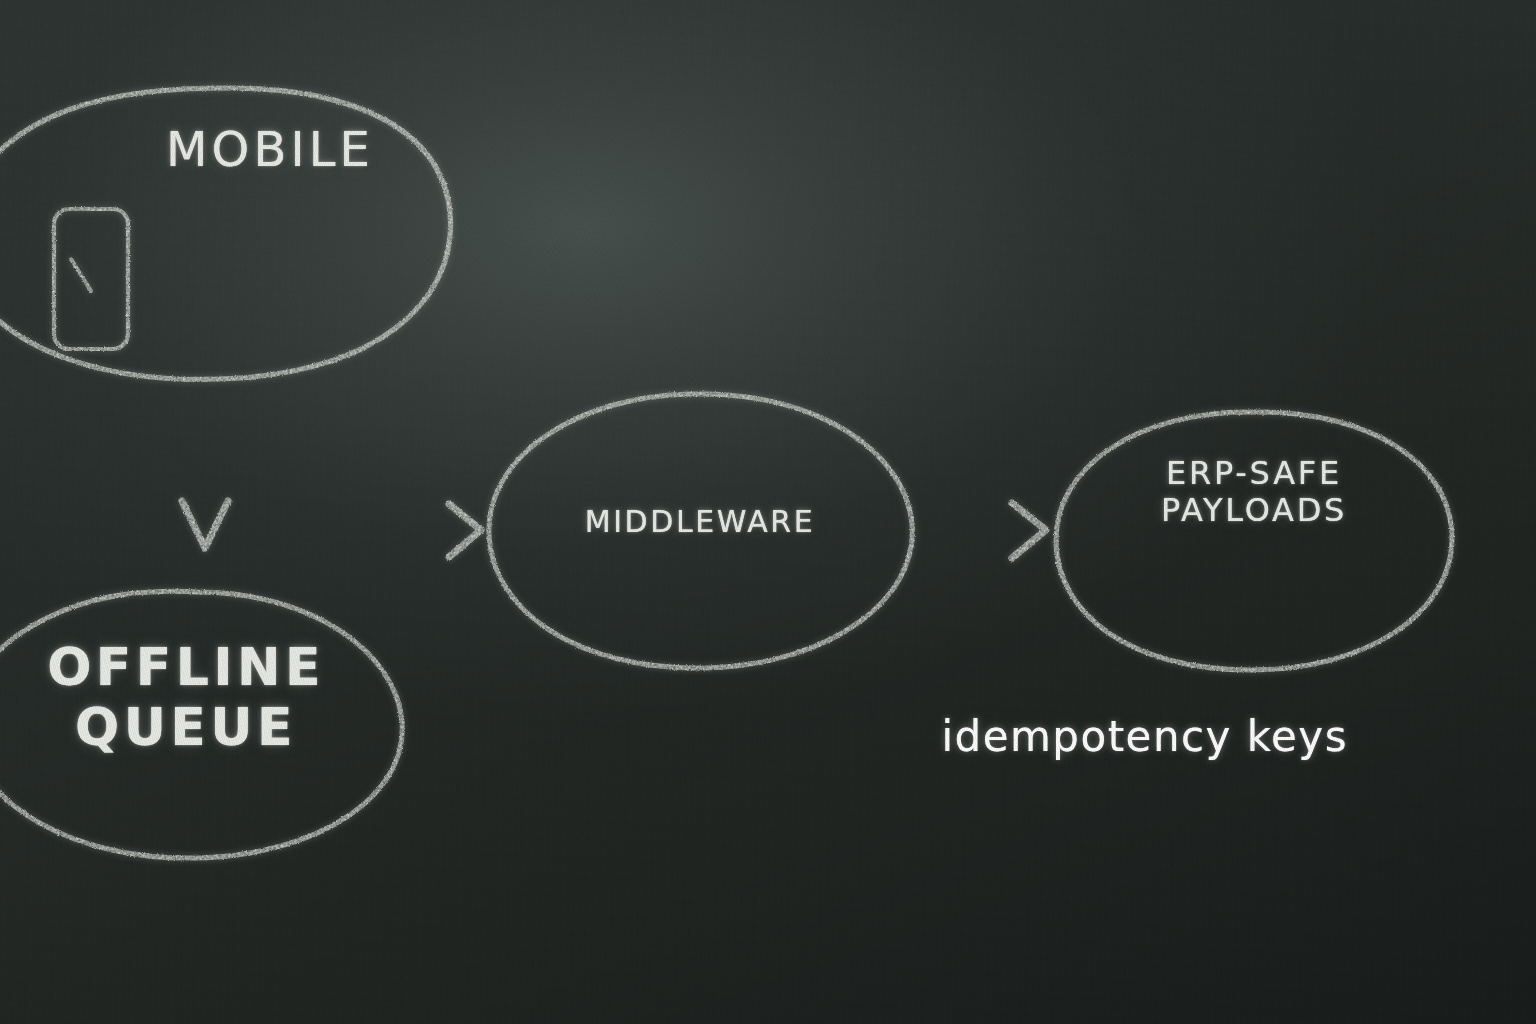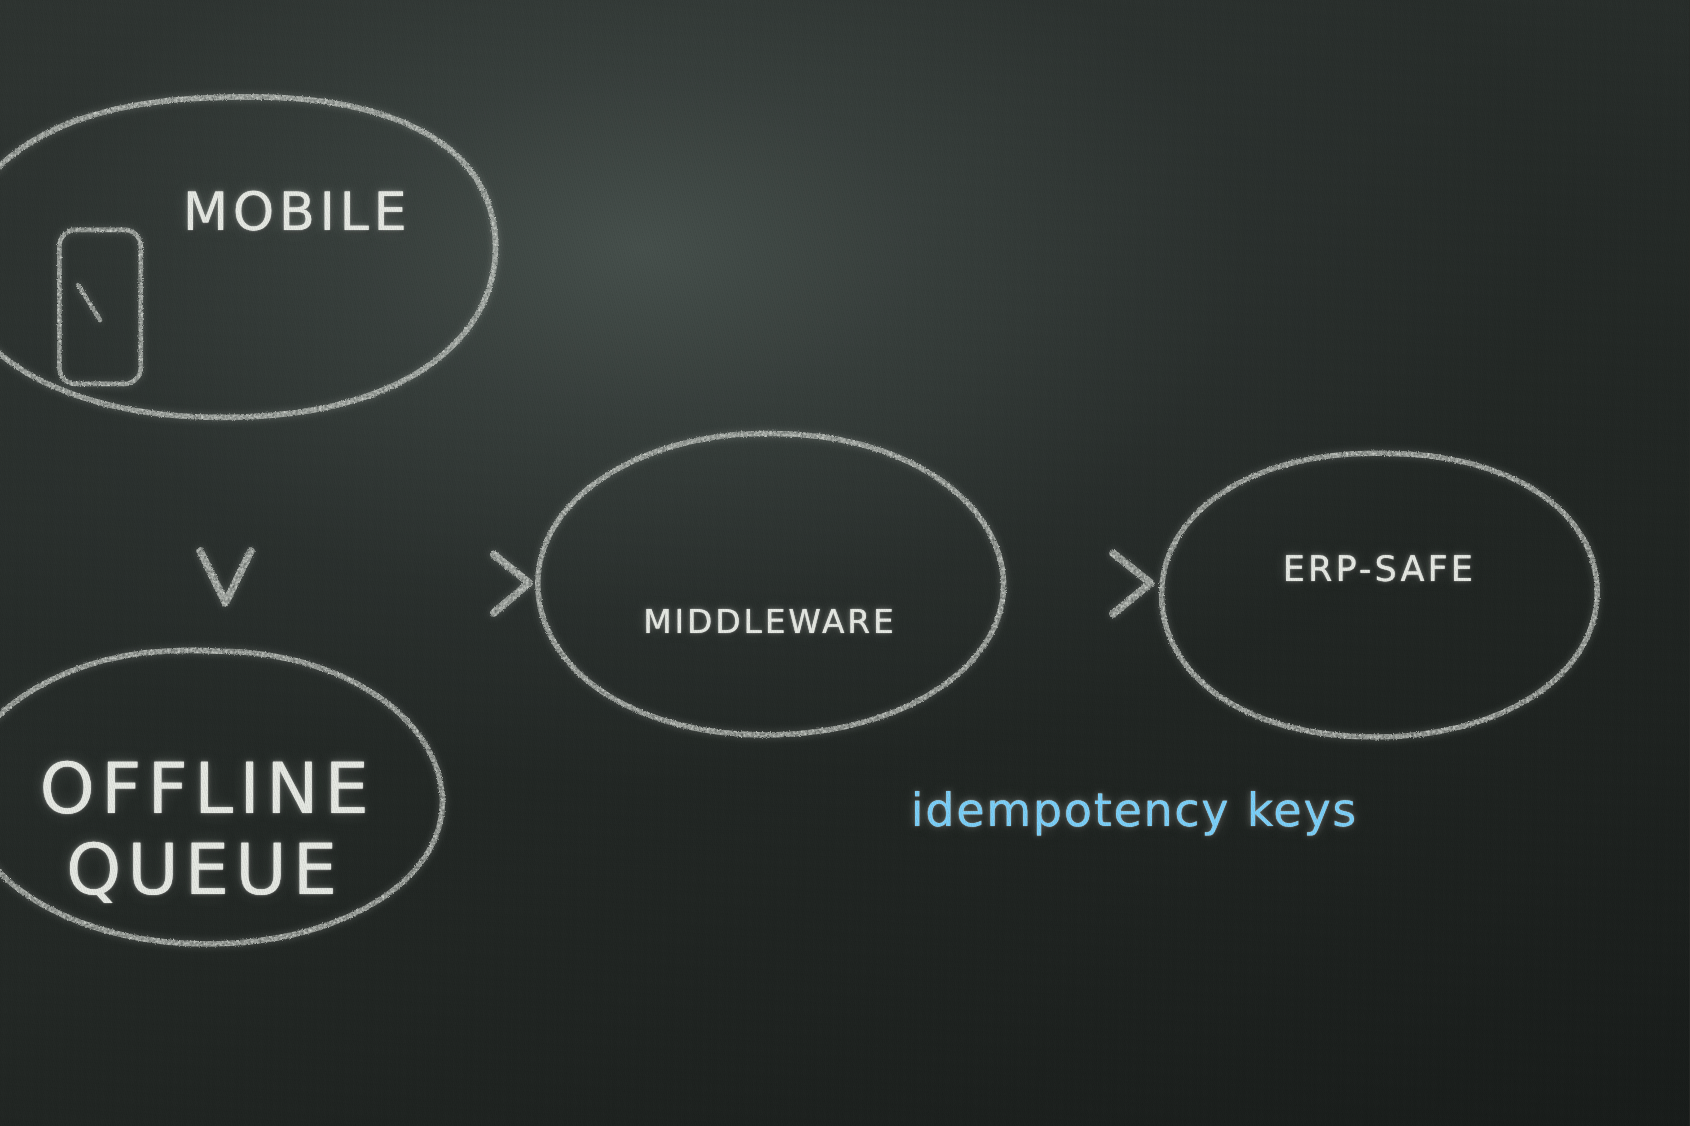--- a/index.html
+++ b/index.html
@@ -82,40 +82,40 @@
     text-align: center;
     letter-spacing: 0.085em;
     line-height: 1.16;
     font-weight: 400;
     text-shadow:
       0 0 1px rgba(255,255,255,0.85),
       0 0 5px rgba(226,232,224,0.46),
       0 0 14px rgba(200,210,200,0.22),
       1px 2px 4px rgba(0,0,0,0.45);
     pointer-events: none;
-    margin-top: 44px;
   }
   .label.node-text {
     font-family: "DejaVu Sans", sans-serif;
     text-transform: uppercase;
   }
   .label .chalkline { display: block; }
 
   .annot {
     position: absolute;
-    color: #7dd3fc;
+    color: #ffffff;
     font-family: "DejaVu Sans", sans-serif;
     letter-spacing: 0.035em;
     font-weight: 400;
     text-shadow:
       0 0 1px rgba(255,255,255,0.80),
       0 0 6px rgba(226,232,224,0.40),
       0 0 15px rgba(200,210,200,0.18),
       1px 2px 4px rgba(0,0,0,0.40);
     pointer-events: none;
+    text-align: right;
   }
 
   
   .chalk-grain-overlay {
     position: absolute;
     inset: 0;
     pointer-events: none;
     opacity: 0.16;
     background-image:
       repeating-linear-gradient(74deg,
@@ -216,29 +216,30 @@
     <g>
       <line class="chalk-stroke" stroke-width="5.6" x1="924" y1="530" x2="1042" y2="530"></line>
       <path class="chalk-stroke" stroke-width="7.0" d="M 1012 503 L 1046 530 L 1012 558"></path>
     </g>
   </svg>
 
   <div class="label node-text" style="left:120px; top:122px; width:300px; font-size:48px;">
     <span class="chalkline">MOBILE</span>
   </div>
 
-  <div class="label node-text" style="left:36px; top:637px; width:300px; font-size:64px;">
+  <div class="label node-text" style="left:36px; top:637px; width:300px; font-size:52px;font-weight:bold;">
     <span class="chalkline">OFFLINE</span>
     <span class="chalkline">QUEUE</span>
   </div>
 
   <div class="label node-text" style="left:500px; top:505px; width:400px; font-size:30px;">
     <span class="chalkline">MIDDLEWARE</span>
   </div>
 
   <div class="label node-text" style="left:1064px; top:455px; width:380px; font-size:32px;">
     <span class="chalkline">ERP-SAFE</span>
+    <span class="chalkline">PAYLOADS</span>
   </div>
 
   <div class="annot" style="left:828px; top:712px; width:520px; font-size:42px;">idempotency keys</div>
 
   <div class="chalk-grain-overlay"></div>
 </div>
 
 </body></html>

